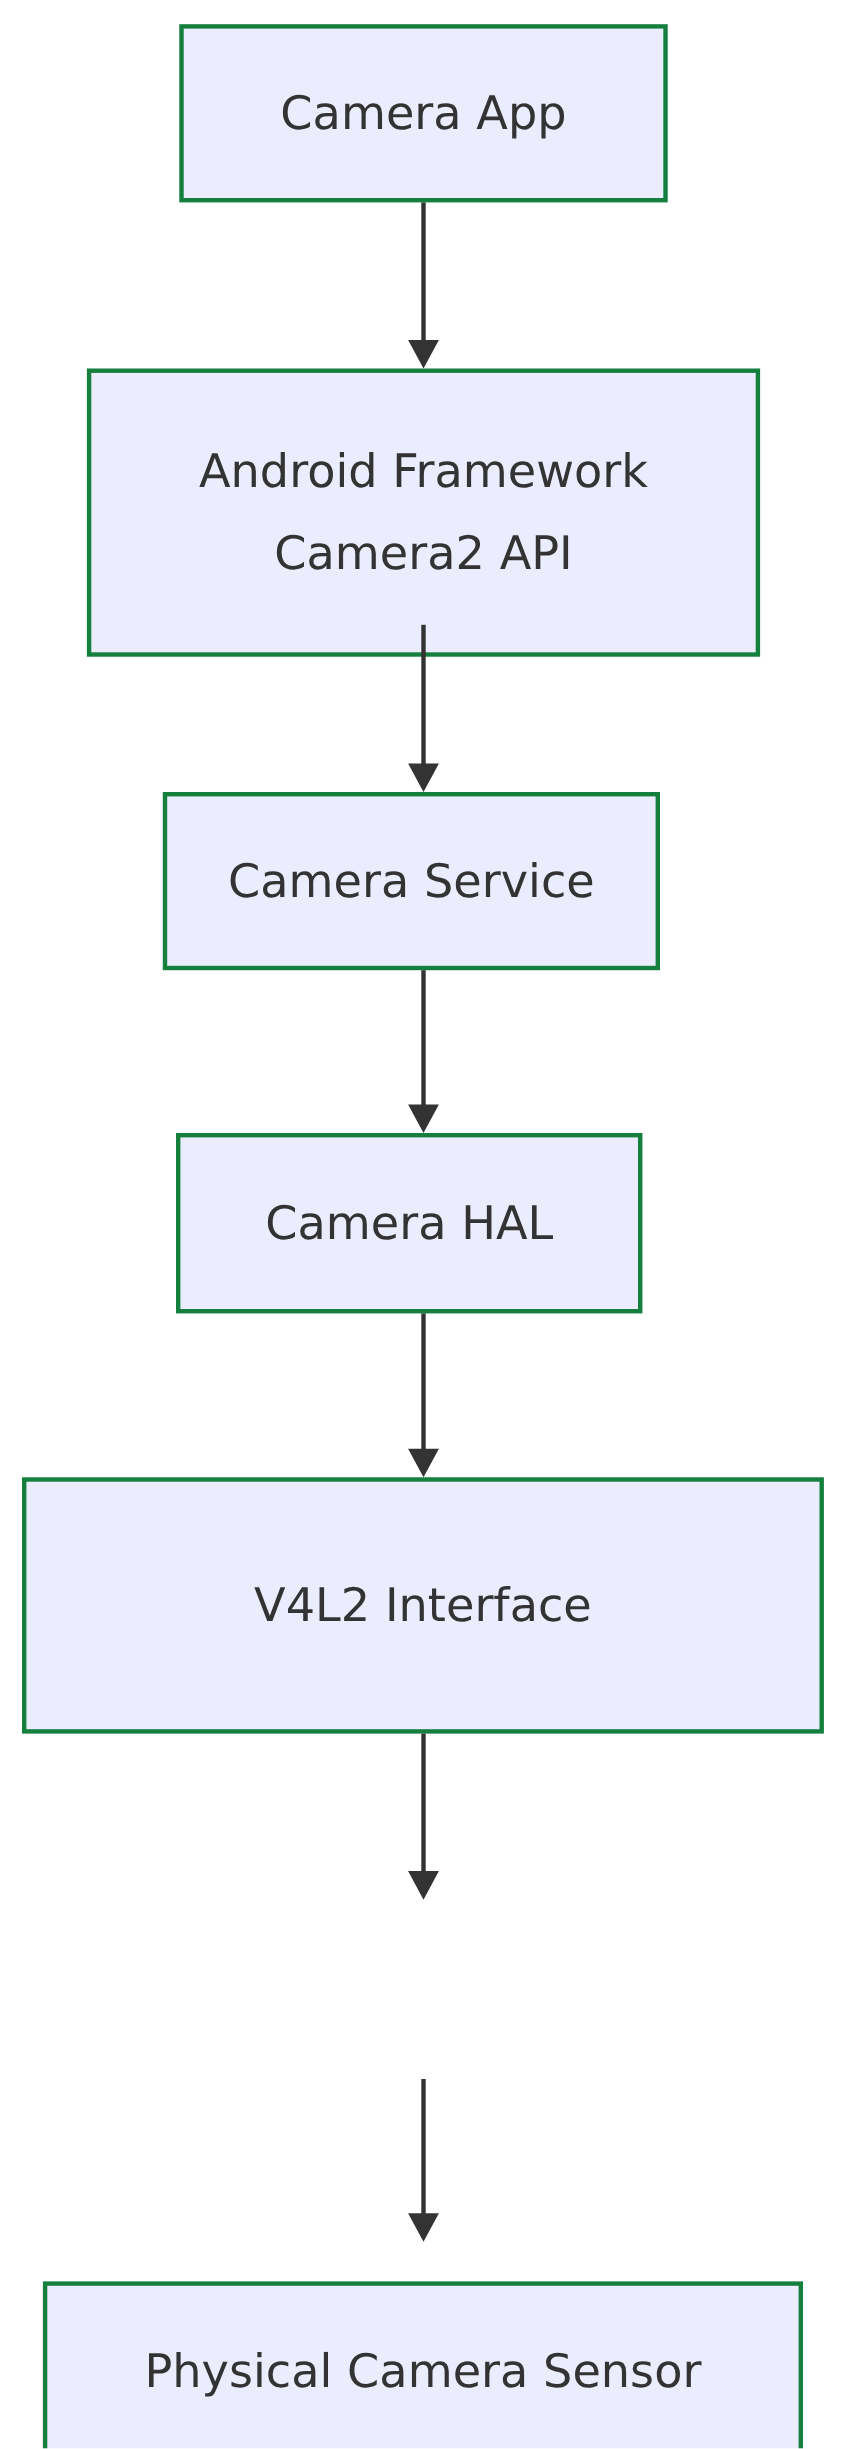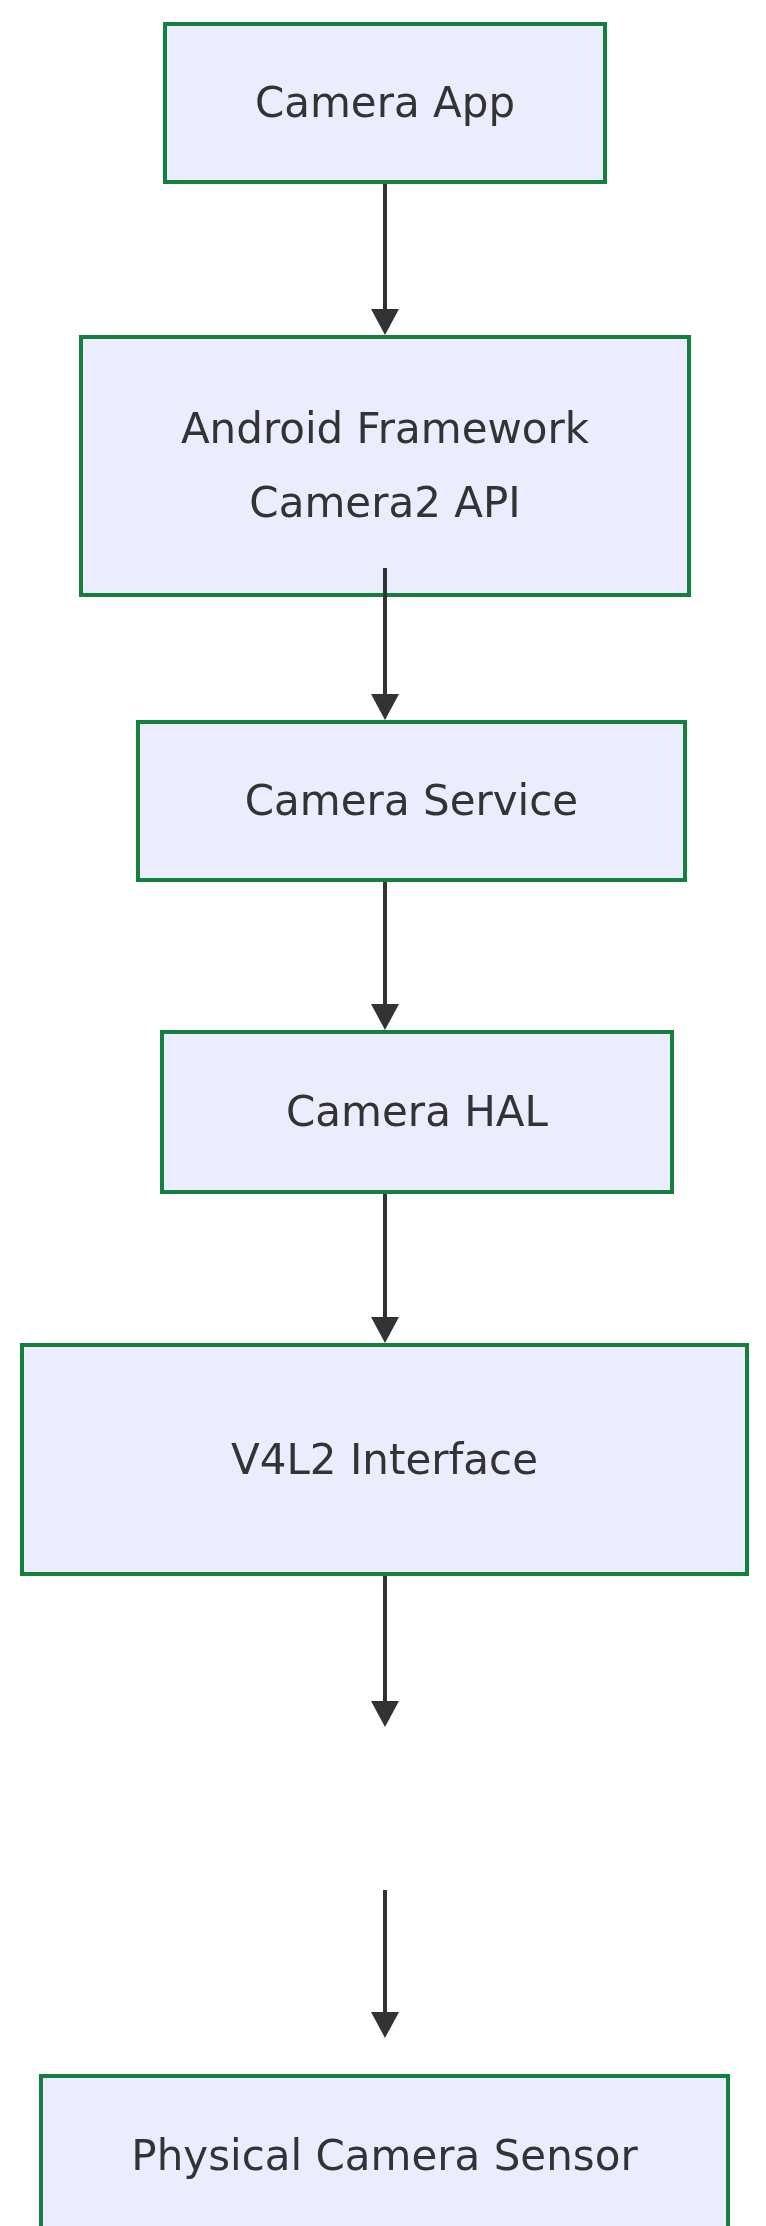--- a/index.html
+++ b/index.html
@@ -28,22 +28,22 @@
     text-align: center;
     font-size: 42px;
     line-height: 74px;
   }
   .node .line:empty { display: none; }
   .node .line { white-space: nowrap; }
 
   
   .n1 { left: 163px; top: 22px;   width: 444px; height: 162px; }
   .n2 { left: 79px;  top: 335px;  width: 612px; height: 262px; }
-  .n3 { left: 136px; top: 720px;  width: 551px; height: 162px; }
-  .n4 { left: 160px; top: 1030px; width: 514px; height: 164px; }
+  .n3 { left: 148px; top: 720px;  width: 452px; height: 162px; }
+  .n4 { left: 160px; top: 1030px; width: 424px; height: 164px; }
   .n5 { left: 20px;  top: 1343px; width: 729px; height: 233px; text-align: center; }
   .n6 { left: 24px;  top: 1727px; width: 722px; height: 163px; }
   .n7 { left: 39px;  top: 2038px; width: 691px; height: 164px; margin-top: 36px; }
 
   
   .arrow {
     position: absolute;
     left: 371px;   
     width: 28px;
   }

